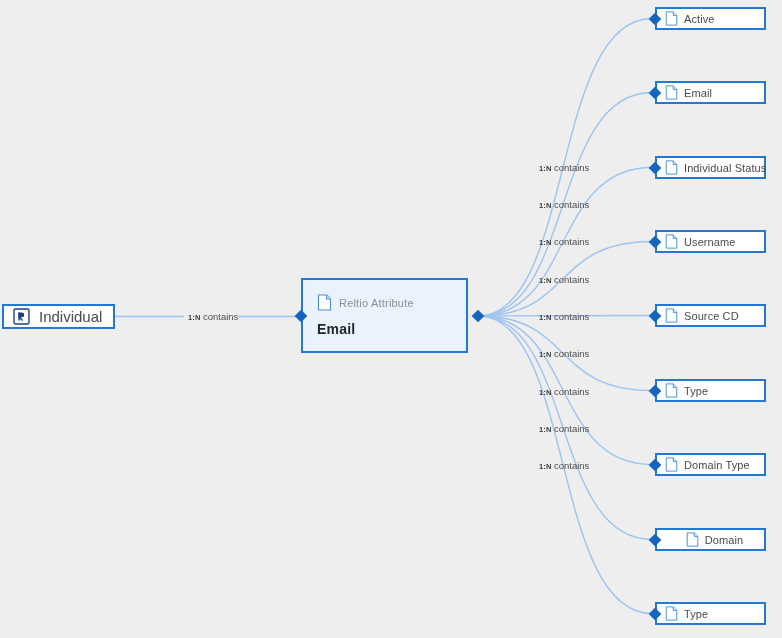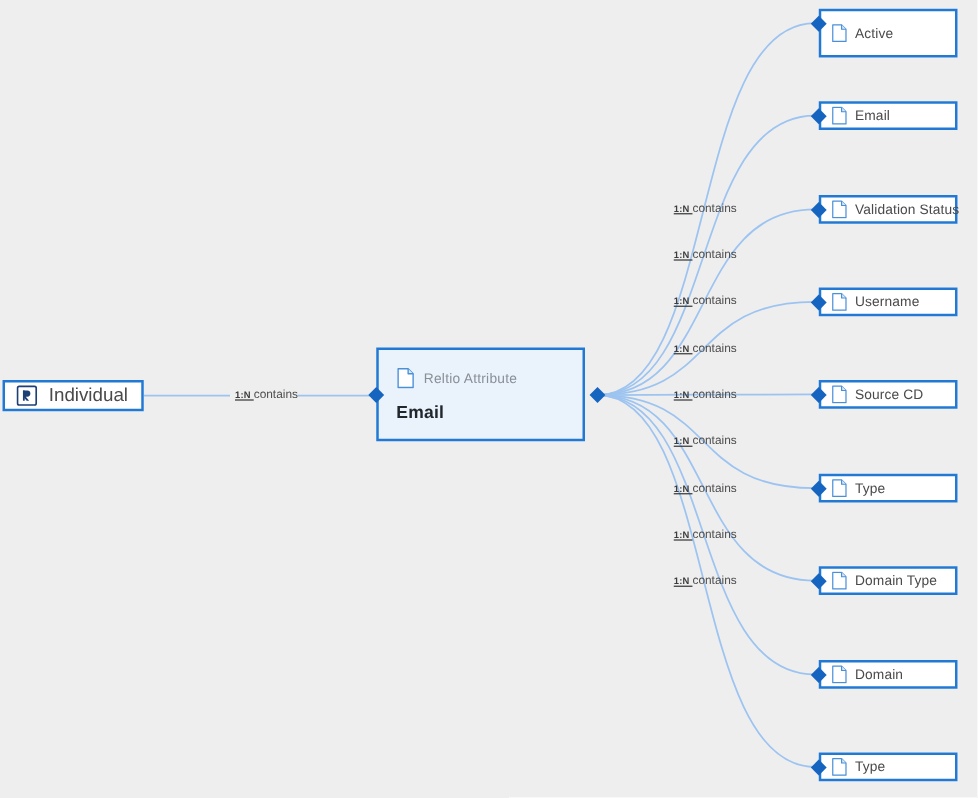--- a/index.html
+++ b/index.html
@@ -95,21 +95,20 @@
     white-space: nowrap;
     font-size: 9px;
     color: #4d4d4d;
     transform: translateY(-50%);
   }
   .edge-label .card {
     font-size: 7.5px;
     font-weight: bold;
     letter-spacing: .2px;
     color: #3c3c3c;
-    text-decoration: underline;
   }
   .edge-label .verb { font-size: 9.5px; color:#4d4d4d; }
 </style>
 </head>
 <body>
 
 <div id="canvas">
 
   <svg id="edge-layer" viewBox="0 0 782 638" xmlns="http://www.w3.org/2000/svg">
     <g id="edges" fill="none" stroke="#9dc4f0" stroke-width="1.4">
@@ -145,21 +144,21 @@
           <path d="M1 1 h8 l4 4 v11 h-12 z" fill="#ffffff" stroke="#4a90d9" stroke-width="1.1" stroke-linejoin="round"></path>
           <path d="M9 1 v4 h4" fill="#dbe9f8" stroke="#4a90d9" stroke-width="1.1" stroke-linejoin="round"></path>
         </svg>
       </span>
       <span class="main-type">Reltio Attribute</span>
     </div>
     <div class="main-title">Email</div>
   </div>
 
   <div id="attr-layer">
-      <div class="node node-attr" style="left: 655px; top: 7px; width: 111px; height: 39px;">
+      <div class="node node-attr" style="left: 655px; top: 7px; width: 111px; height: 23px;">
         <span class="doc-icon"><svg viewBox="0 0 14 17" width="13" height="15" xmlns="http://www.w3.org/2000/svg">
   <path d="M1 1 h8 l4 4 v11 h-12 z" fill="#ffffff" stroke="#4a90d9" stroke-width="1.1" stroke-linejoin="round"></path>
   <path d="M9 1 v4 h4" fill="#dbe9f8" stroke="#4a90d9" stroke-width="1.1" stroke-linejoin="round"></path>
 </svg></span>
         <span class="node-label">Active</span>
       </div>
       <div class="anchor" style="left: 655px; top: 18.5px;"></div>
       <div class="edge-label" style="left: 539px; top: 167px;"><span class="card">1:N </span><span class="verb">contains</span></div>
       <div class="node node-attr" style="left: 655px; top: 81px; width: 111px; height: 23px;">
         <span class="doc-icon"><svg viewBox="0 0 14 17" width="13" height="15" xmlns="http://www.w3.org/2000/svg">
@@ -168,21 +167,21 @@
 </svg></span>
         <span class="node-label">Email</span>
       </div>
       <div class="anchor" style="left: 655px; top: 92.5px;"></div>
       <div class="edge-label" style="left: 539px; top: 204px;"><span class="card">1:N </span><span class="verb">contains</span></div>
       <div class="node node-attr" style="left: 655px; top: 156px; width: 111px; height: 23px;">
         <span class="doc-icon"><svg viewBox="0 0 14 17" width="13" height="15" xmlns="http://www.w3.org/2000/svg">
   <path d="M1 1 h8 l4 4 v11 h-12 z" fill="#ffffff" stroke="#4a90d9" stroke-width="1.1" stroke-linejoin="round"></path>
   <path d="M9 1 v4 h4" fill="#dbe9f8" stroke="#4a90d9" stroke-width="1.1" stroke-linejoin="round"></path>
 </svg></span>
-        <span class="node-label">Validation Status</span>
+        <span class="node-label">Individual Status</span>
       </div>
       <div class="anchor" style="left: 655px; top: 167.5px;"></div>
       <div class="edge-label" style="left: 539px; top: 241px;"><span class="card">1:N </span><span class="verb">contains</span></div>
       <div class="node node-attr" style="left: 655px; top: 230px; width: 111px; height: 23px;">
         <span class="doc-icon"><svg viewBox="0 0 14 17" width="13" height="15" xmlns="http://www.w3.org/2000/svg">
   <path d="M1 1 h8 l4 4 v11 h-12 z" fill="#ffffff" stroke="#4a90d9" stroke-width="1.1" stroke-linejoin="round"></path>
   <path d="M9 1 v4 h4" fill="#dbe9f8" stroke="#4a90d9" stroke-width="1.1" stroke-linejoin="round"></path>
 </svg></span>
         <span class="node-label">Username</span>
       </div>
@@ -208,21 +207,21 @@
       <div class="edge-label" style="left: 539px; top: 353px;"><span class="card">1:N </span><span class="verb">contains</span></div>
       <div class="node node-attr" style="left: 655px; top: 453px; width: 111px; height: 23px;">
         <span class="doc-icon"><svg viewBox="0 0 14 17" width="13" height="15" xmlns="http://www.w3.org/2000/svg">
   <path d="M1 1 h8 l4 4 v11 h-12 z" fill="#ffffff" stroke="#4a90d9" stroke-width="1.1" stroke-linejoin="round"></path>
   <path d="M9 1 v4 h4" fill="#dbe9f8" stroke="#4a90d9" stroke-width="1.1" stroke-linejoin="round"></path>
 </svg></span>
         <span class="node-label">Domain Type</span>
       </div>
       <div class="anchor" style="left: 655px; top: 464.5px;"></div>
       <div class="edge-label" style="left: 539px; top: 391px;"><span class="card">1:N </span><span class="verb">contains</span></div>
-      <div class="node node-attr" style="left: 655px; top: 528px; width: 111px; height: 23px;">
+      <div class="node node-attr" style="left: 655px; top: 528px; width: 111px; height: 23px; justify-content: center;">
         <span class="doc-icon"><svg viewBox="0 0 14 17" width="13" height="15" xmlns="http://www.w3.org/2000/svg">
   <path d="M1 1 h8 l4 4 v11 h-12 z" fill="#ffffff" stroke="#4a90d9" stroke-width="1.1" stroke-linejoin="round"></path>
   <path d="M9 1 v4 h4" fill="#dbe9f8" stroke="#4a90d9" stroke-width="1.1" stroke-linejoin="round"></path>
 </svg></span>
         <span class="node-label">Domain</span>
       </div>
       <div class="anchor" style="left: 655px; top: 539.5px;"></div>
       <div class="edge-label" style="left: 539px; top: 428px;"><span class="card">1:N </span><span class="verb">contains</span></div>
       <div class="node node-attr" style="left: 655px; top: 602px; width: 111px; height: 23px;">
         <span class="doc-icon"><svg viewBox="0 0 14 17" width="13" height="15" xmlns="http://www.w3.org/2000/svg">

